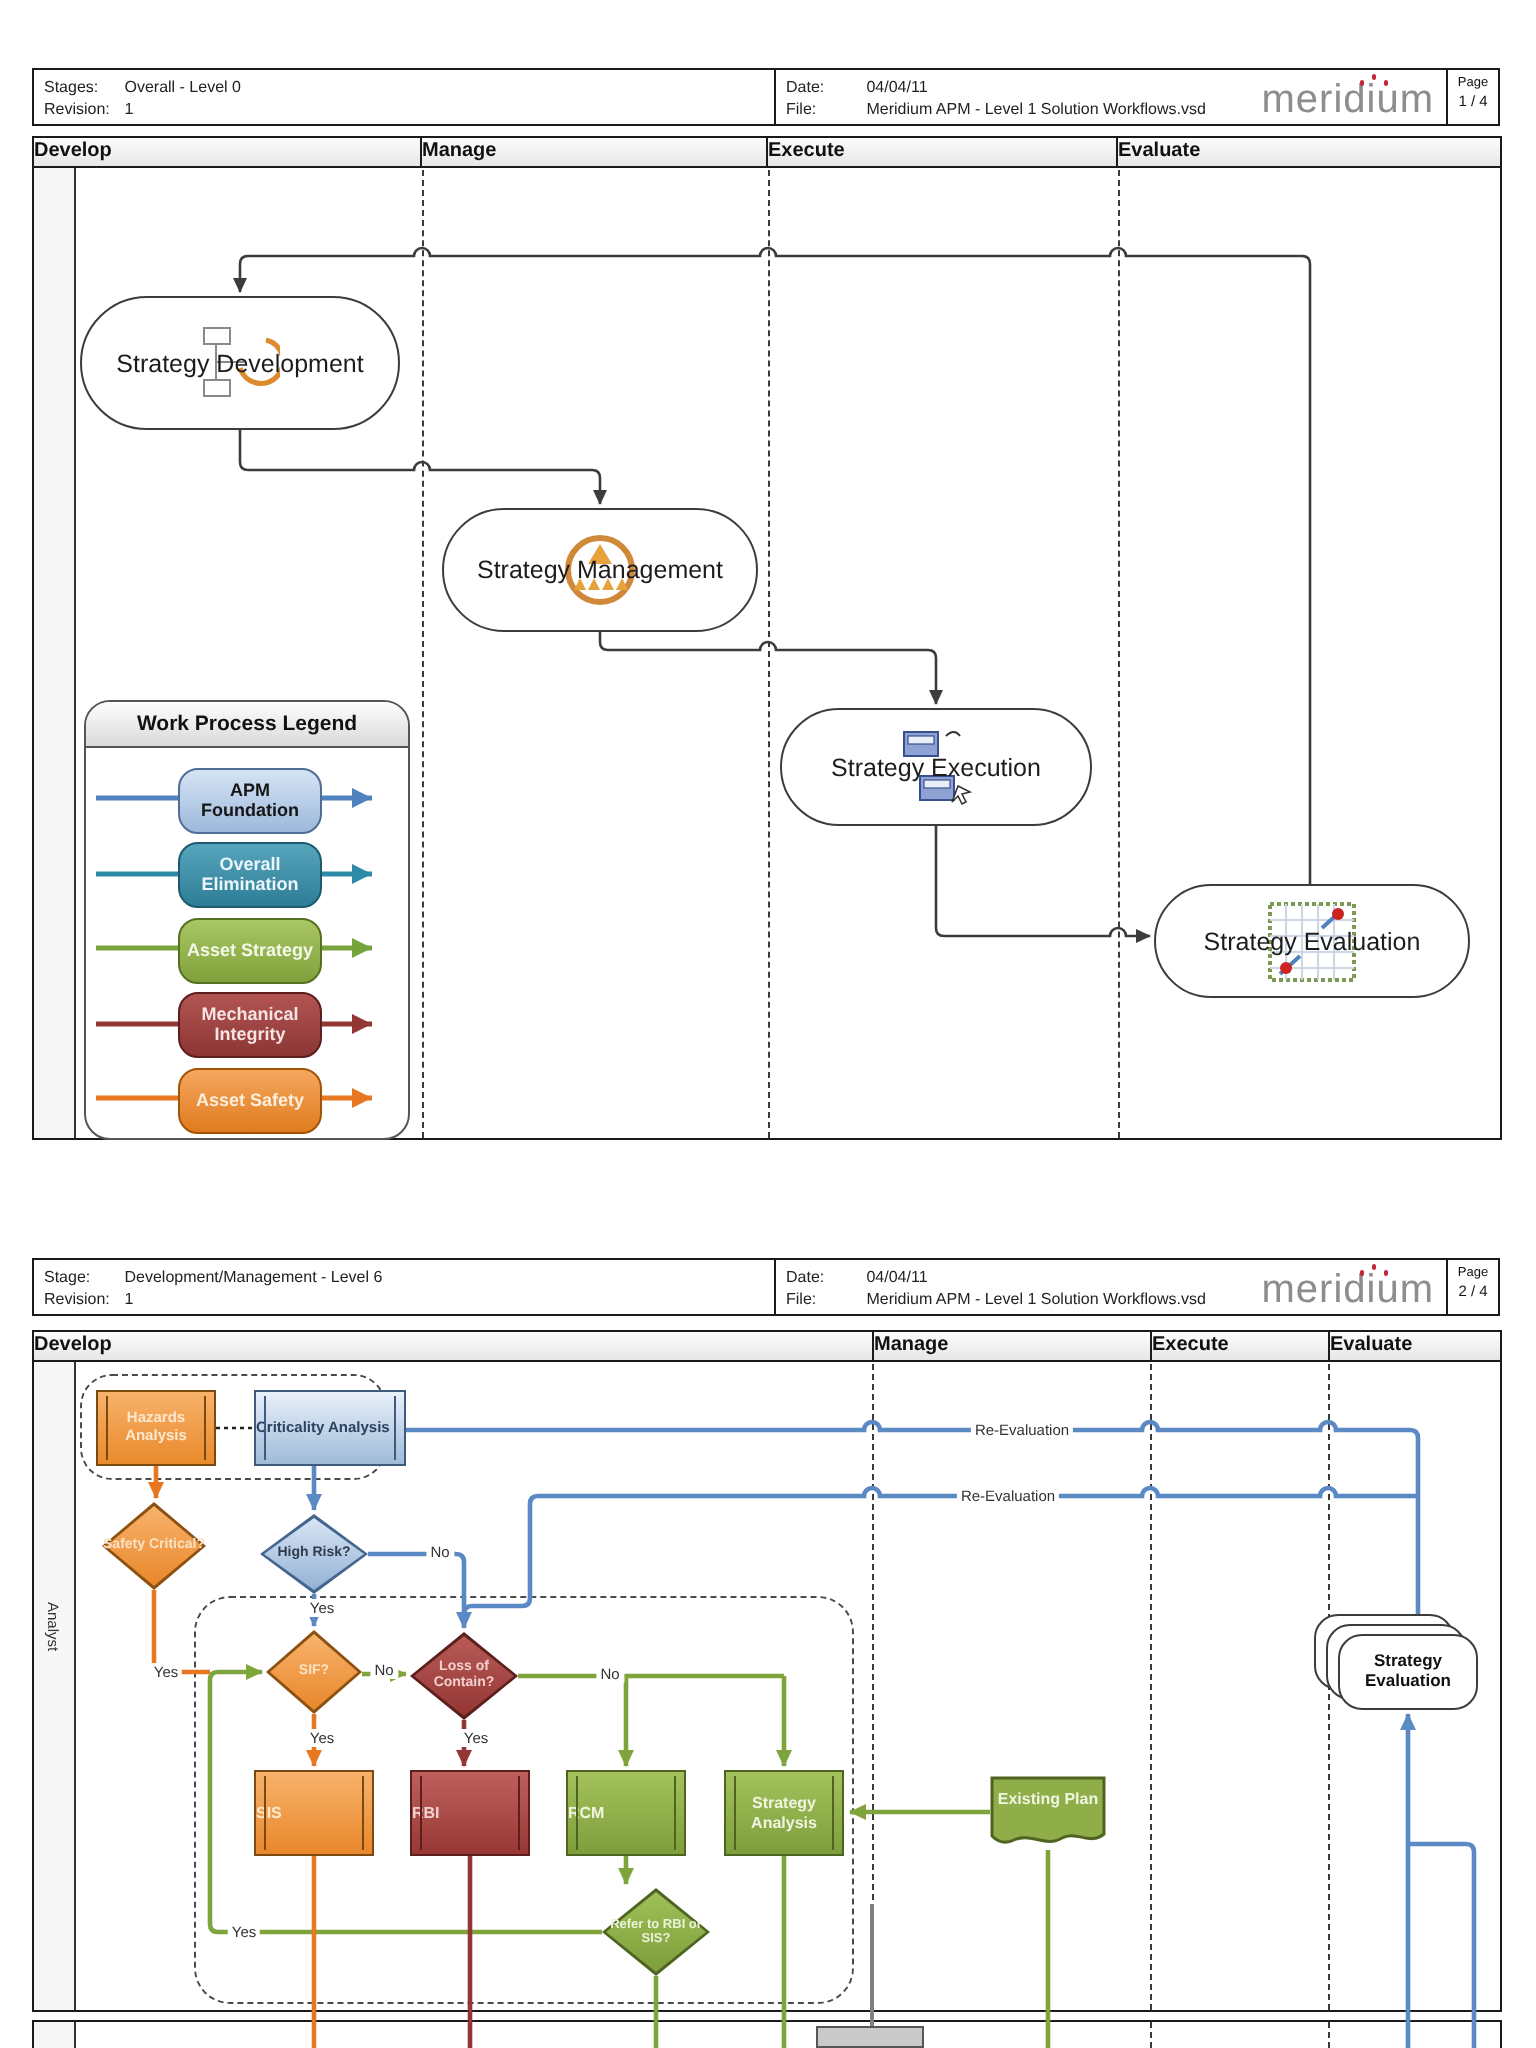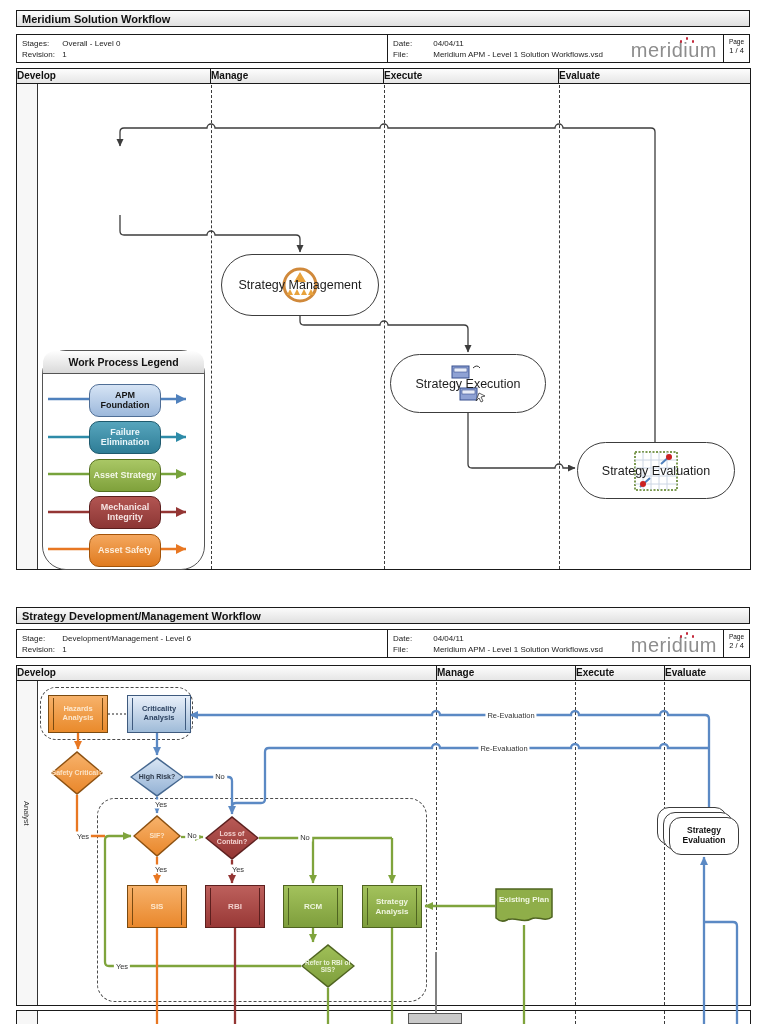--- a/index.html
+++ b/index.html
@@ -26,53 +26,52 @@
     background:linear-gradient(#fdfdfd,#e6e6e6);font-weight:bold;font-size:10px;line-height:14px;padding-left:0;}
   .bodybox{position:absolute;left:2px;width:735px;border:1.2px solid #1a1a1a;box-sizing:border-box;background:#fff;}
   .band{position:absolute;background:#f7f7f7;}
   .bandline{position:absolute;width:0;border-left:1px solid #333;}
   .dashsep{position:absolute;width:0;border-left:1px dashed #3a3a3a;}
   .vtext{writing-mode:vertical-rl;font-size:7.5px;color:#333;}
   .stadium{position:absolute;background:#fff;border:1.4px solid #3c3c3c;box-sizing:border-box;
     display:flex;align-items:center;justify-content:center;}
   .stadium .stxt{position:relative;z-index:2;font-size:12.5px;color:#1c1c1c;}
   .nodeicon{position:absolute;z-index:1;left:50%;top:50%;transform:translate(-50%,-50%);}
-  .pbox{position:absolute;box-sizing:border-box;display:flex;align-items:center;justify-content:center;
+  .pbox{position:absolute;box-sizing:border-box;display:flex;align-items:center;
     text-align:center;font-weight:bold;font-size:8px;line-height:1.15;}
   .sidebar{position:absolute;top:2px;bottom:2px;width:0;}
   .dmd{position:absolute;}
   .dmd .dshape{position:absolute;inset:0;clip-path:polygon(50% 0,100% 50%,50% 100%,0 50%);}
   .dmd .dfill{position:absolute;inset:2px;clip-path:polygon(50% 0,100% 50%,50% 100%,0 50%);}
   .dmd .dtxt{position:absolute;inset:0;display:flex;align-items:center;justify-content:center;
     text-align:center;font-weight:bold;font-size:7px;line-height:1.1;z-index:2;}
   .dashbox{position:absolute;border:1.5px dashed #4a4a4a;box-sizing:border-box;}
   .flowlbl{position:absolute;transform:translate(-50%,-50%);font-size:7.5px;color:#333;
     background:#fff;padding:0 2px;white-space:nowrap;z-index:7;}
-  .legend{position:absolute;border:1.4px solid #555;border-radius:24px;background:#fff;box-sizing:border-box;}
+  .legend{position:absolute;border:1.4px solid #555;border-radius:13px;background:#fff;box-sizing:border-box;}
   .legendhead{position:absolute;left:0;top:0;right:0;height:22px;border-bottom:1.2px solid #555;
     border-radius:12px 12px 0 0;background:linear-gradient(#fefefe,#d9d9d9);
     text-align:center;font-weight:bold;font-size:10.5px;line-height:22px;}
   .pill{position:absolute;left:46px;width:72px;height:33px;border-radius:10px;box-sizing:border-box;
     display:flex;align-items:center;justify-content:center;text-align:center;
     font-weight:bold;font-size:9px;line-height:1.1;z-index:5;}
   .stacklayer{position:absolute;width:70px;height:38px;background:#fff;border:1.3px solid #3c3c3c;
     border-radius:12px;box-sizing:border-box;}
   .copyright{position:absolute;left:2px;width:735px;text-align:center;font-size:8.5px;color:#222;}
   svg.lay{position:absolute;left:0;top:0;z-index:4;pointer-events:none;}
   .node{z-index:5;}
   .doc-txt{position:absolute;text-align:center;font-weight:bold;font-size:8px;line-height:1.15;
     color:#f0f6e0;z-index:2;width:100%;top:7px;}
 </style>
 </head>
 <body>
 
 <div id="root">
 
   <section class="page" id="p1" style="top:10px;height:592px">
-    <div class="titlebar">Meridium Solution Workflow</div>
 
     <div class="infobar">
       <div class="inforow" style="top:4px">
         <span class="ilbl">Stages:</span>
         <span class="ival">Overall - Level 0</span>
       </div>
       <div class="inforow" style="top:15px">
         <span class="ilbl">Revision:</span>
         <span class="ival">1</span>
       </div>
@@ -138,20 +137,29 @@
       </g>
       <g stroke-width="2.6" fill="none">
         <path stroke="#4F81BD" d="M 34,389 L 172,389" marker-end="url(#lB)"></path>
         <path stroke="#2E8BA8" d="M 34,427 L 172,427" marker-end="url(#lT)"></path>
         <path stroke="#77A33C" d="M 34,464 L 172,464" marker-end="url(#lG)"></path>
         <path stroke="#943634" d="M 34,502 L 172,502" marker-end="url(#lR)"></path>
         <path stroke="#E87722" d="M 34,539 L 172,539" marker-end="url(#lO)"></path>
       </g>
     </svg>
 
+    <div class="stadium node" style="left:26px;top:138px;width:160px;height:67px;border-radius:34px">
+      <svg class="nodeicon" width="40" height="44" viewBox="0 0 40 44">
+        <rect x="2" y="4" width="13" height="8" fill="#fff" stroke="#8a8a8a"></rect>
+        <rect x="2" y="30" width="13" height="8" fill="#fff" stroke="#8a8a8a"></rect>
+        <path d="M8,12 L8,30 M8,21 L22,21" stroke="#8a8a8a" fill="none"></path>
+        <path d="M33,10 A11,11 0 1 1 20,24" stroke="#dd8a2e" stroke-width="2.6" fill="none"></path>
+      </svg>
+      <span class="stxt">Strategy Development</span>
+    </div>
     <div class="stadium node" style="left:376px;top:344px;width:156px;height:59px;border-radius:30px">
       <svg class="nodeicon" width="44" height="42" viewBox="0 0 44 42">
         <rect x="6" y="3" width="17" height="12" fill="#8fa2d4" stroke="#39508f"></rect>
         <rect x="8" y="5" width="13" height="4" fill="#e8edf8" stroke="#39508f" stroke-width=".6"></rect>
         <rect x="14" y="25" width="17" height="12" fill="#8fa2d4" stroke="#39508f"></rect>
         <rect x="16" y="27" width="13" height="4" fill="#e8edf8" stroke="#39508f" stroke-width=".6"></rect>
         <path d="M27,5 q4,-4 7,0" stroke="#333" fill="none"></path>
         <path d="M33,30 l6,3 -4,1 2,4 -2,1 -2,-4 -3,3 z" fill="#fff" stroke="#333" stroke-width=".8"></path>
       </svg>
       <span class="stxt">Strategy Execution</span>
@@ -174,30 +182,29 @@
         <path d="M28,14 L38,5 M7,37 L17,28" stroke="#4f81bd" stroke-width="2"></path>
         <circle cx="36" cy="7" r="3" fill="#cc2222"></circle>
         <circle cx="10" cy="34" r="3" fill="#cc2222"></circle>
       </svg>
       <span class="stxt">Strategy Evaluation</span>
     </div>
 
     <div class="legend" style="left:28px;top:340px;width:163px;height:220px">
       <div class="legendhead">Work Process Legend</div>
       <div class="pill" style="top:33px;background:linear-gradient(#d6e4f5,#9cb8db);border:1.6px solid #4f6e96;color:#151515">APM Foundation</div>
-      <div class="pill" style="top:70px;background:linear-gradient(#57a5bd,#2e7d96);border:1.6px solid #1e5a6e;color:#eaf6fa">Failure Elimination</div>
+      <div class="pill" style="top:70px;background:linear-gradient(#57a5bd,#2e7d96);border:1.6px solid #1e5a6e;color:#eaf6fa">Overall Elimination</div>
       <div class="pill" style="top:108px;background:linear-gradient(#a9c765,#7fa13b);border:1.6px solid #55701f;color:#f4f8e8">Asset Strategy</div>
       <div class="pill" style="top:145px;background:linear-gradient(#b25552,#8c3634);border:1.6px solid #5c1f1e;color:#f6e4e3">Mechanical Integrity</div>
       <div class="pill" style="top:183px;background:linear-gradient(#f4a75e,#e07b1f);border:1.6px solid #a35308;color:#fdeedc">Asset Safety</div>
     </div>
 
   </section>
 
   <section class="page" id="p2" style="top:607px;height:417px">
-    <div class="titlebar">Strategy Development/Management Workflow</div>
 
     <div class="infobar" style="top:22px">
       <div class="inforow" style="top:4px">
         <span class="ilbl">Stage:</span>
         <span class="ival">Development/Management - Level 6</span>
       </div>
       <div class="inforow" style="top:15px">
         <span class="ilbl">Revision:</span>
         <span class="ival">1</span>
       </div>
@@ -294,21 +301,21 @@
       </g>
       <path d="M 422,345 L 422,406" stroke="#808080" stroke-width="2" fill="none"></path>
       <path d="M 94,107 L 113,107" stroke="#222" stroke-width="1.2" stroke-dasharray="2,2" fill="none"></path>
     </svg>
 
     <div class="pbox node" style="left:34px;top:88px;width:60px;height:38px;background:linear-gradient(#f7b26b,#e98a2b);border:1.3px solid #7a4a10;color:#fce8cf">
       <span class="sidebar" style="left:4px;border-left:1.3px solid #7a4a10"></span>
       <span class="sidebar" style="right:4px;border-left:1.3px solid #7a4a10"></span>
       <span style="font-size:7.5px">Hazards Analysis</span>
     </div>
-    <div class="pbox node" style="left:113px;top:88px;width:64px;height:38px;background:linear-gradient(#e9f0fa,#9fbbd8);border:1.3px solid #3e5a7e;color:#2c4260">
+    <div class="pbox node" style="left:113px;top:88px;width:76px;height:38px;background:linear-gradient(#e9f0fa,#9fbbd8);border:1.3px solid #3e5a7e;color:#2c4260">
       <span class="sidebar" style="left:4px;border-left:1.3px solid #3e5a7e"></span>
       <span class="sidebar" style="right:4px;border-left:1.3px solid #3e5a7e"></span>
       <span style="font-size:7.5px">Criticality Analysis</span>
     </div>
 
     <div class="dmd node" style="left:37px;top:144px;width:52px;height:44px">
       <span class="dshape" style="background:#8c5010"></span>
       <span class="dfill" style="background:linear-gradient(#f7b26b,#e9872b)"></span>
       <span class="dtxt" style="color:#fbe2c5">Safety Critical?</span>
     </div>

